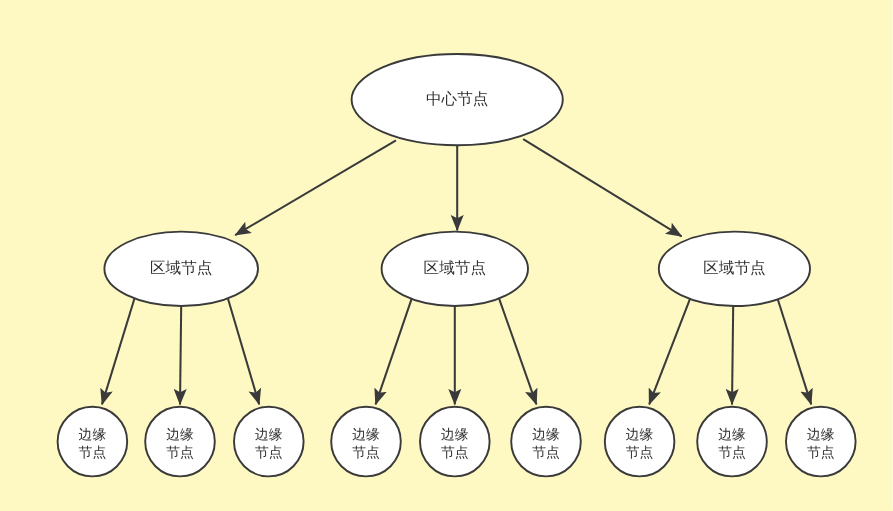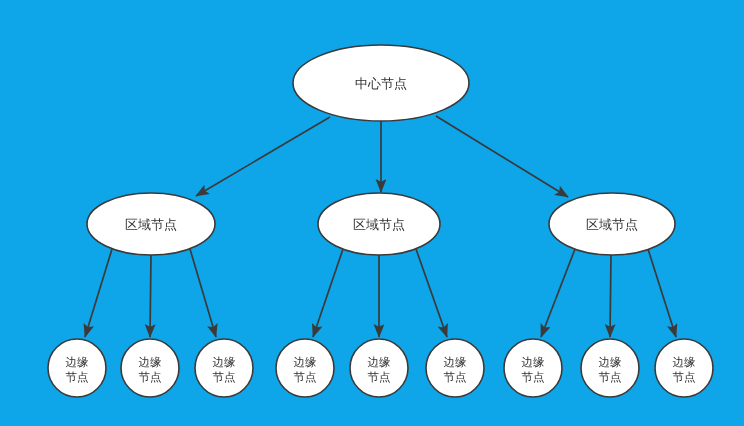--- a/index.html
+++ b/index.html
@@ -11,21 +11,21 @@
   body {
     width: 744px;
     height: 426px;
     font-family: "DejaVu Sans", "Liberation Sans", sans-serif;
     overflow: hidden;
   }
   #diagram-root {
     position: relative;
     width: 744px;
     height: 426px;
-    background: #0ea5e9;
+    background: #fef9c3;
   }
   svg.diagram-canvas {
     position: absolute;
     top: 0;
     left: 0;
     width: 744px;
     height: 426px;
     display: block;
   }
   .node-shape {

